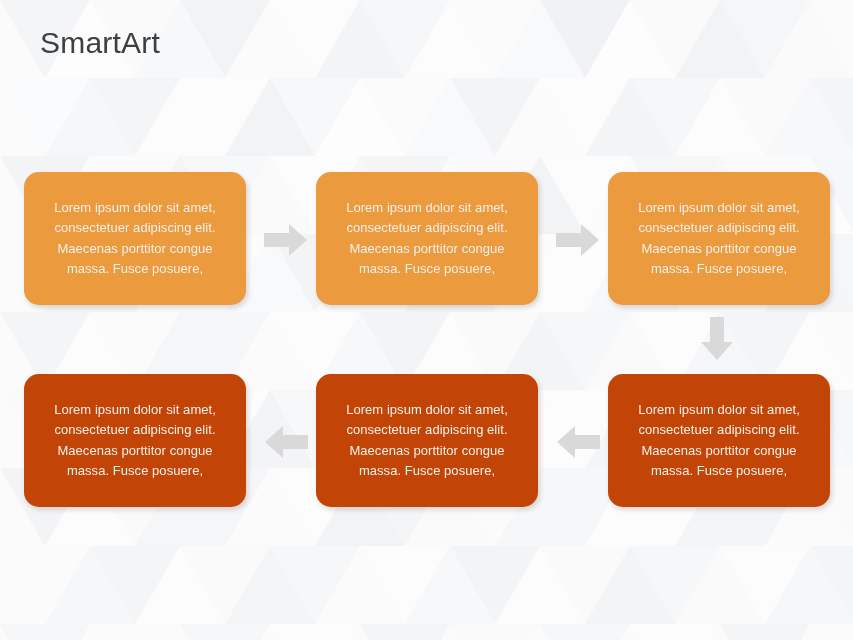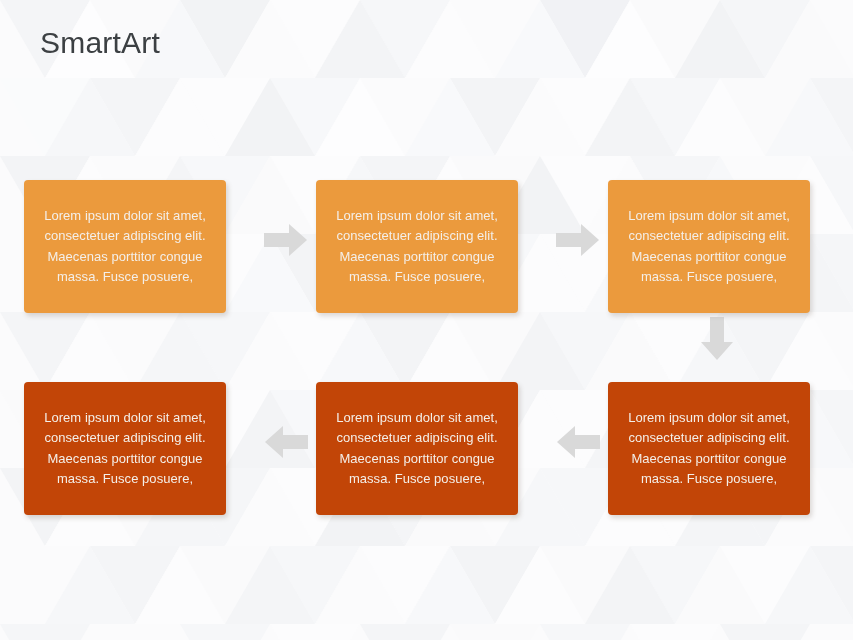--- a/index.html
+++ b/index.html
@@ -28,30 +28,29 @@
     font-size:30px;
     font-weight:400;
     color:#3c4043;
     letter-spacing:.2px;
     z-index:5;
     white-space:nowrap;
   }
   
   .box{
     position:absolute;
-    width:202px;height:133px;
-    border-radius:4px;
+    width:222px;height:133px;
+    border-radius:15px;
     box-sizing:border-box;
     display:flex;
     align-items:center;
     justify-content:center;
     padding:6px 12px;
     z-index:4;
     box-shadow:2px 3px 5px rgba(90,70,55,.20);
-    margin-top:8px;
   }
   .box .txt{
     font-size:13px;
     line-height:20.5px;
     text-align:center;
     color:#f4efe9;
     letter-spacing:.05px;
     width:100%;
   }
   .row-top{ background:#eb9a3d; }

